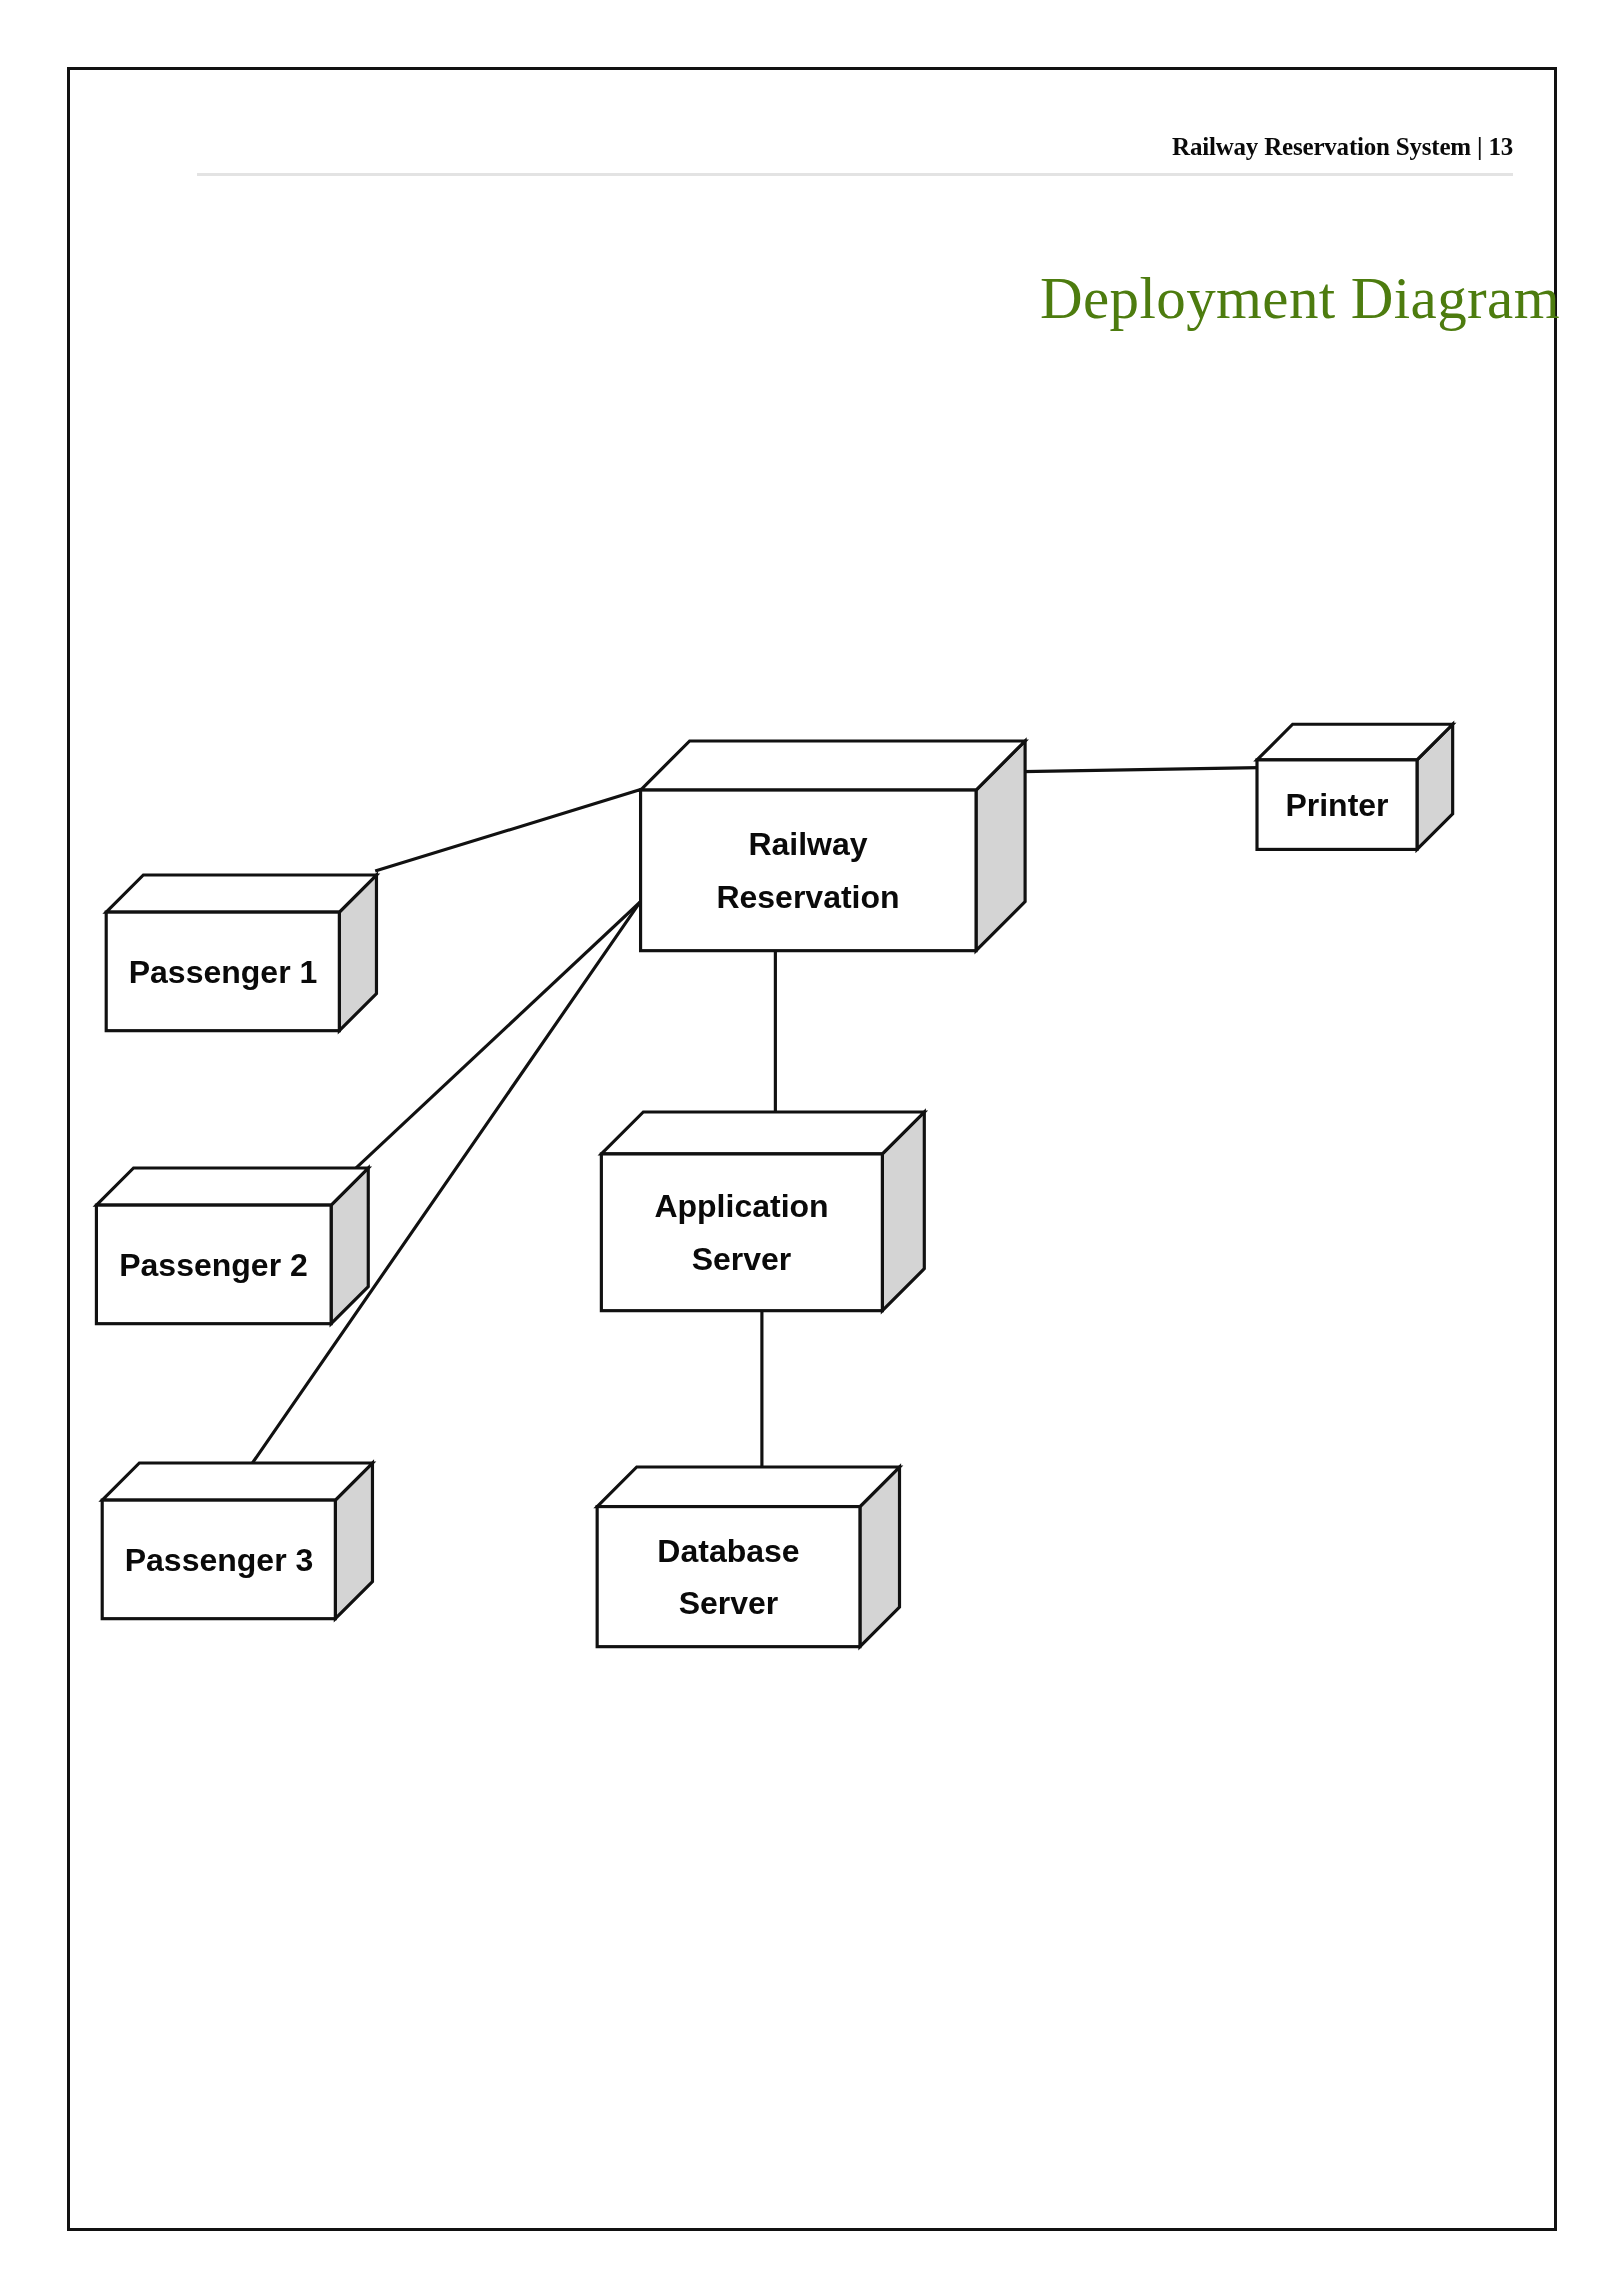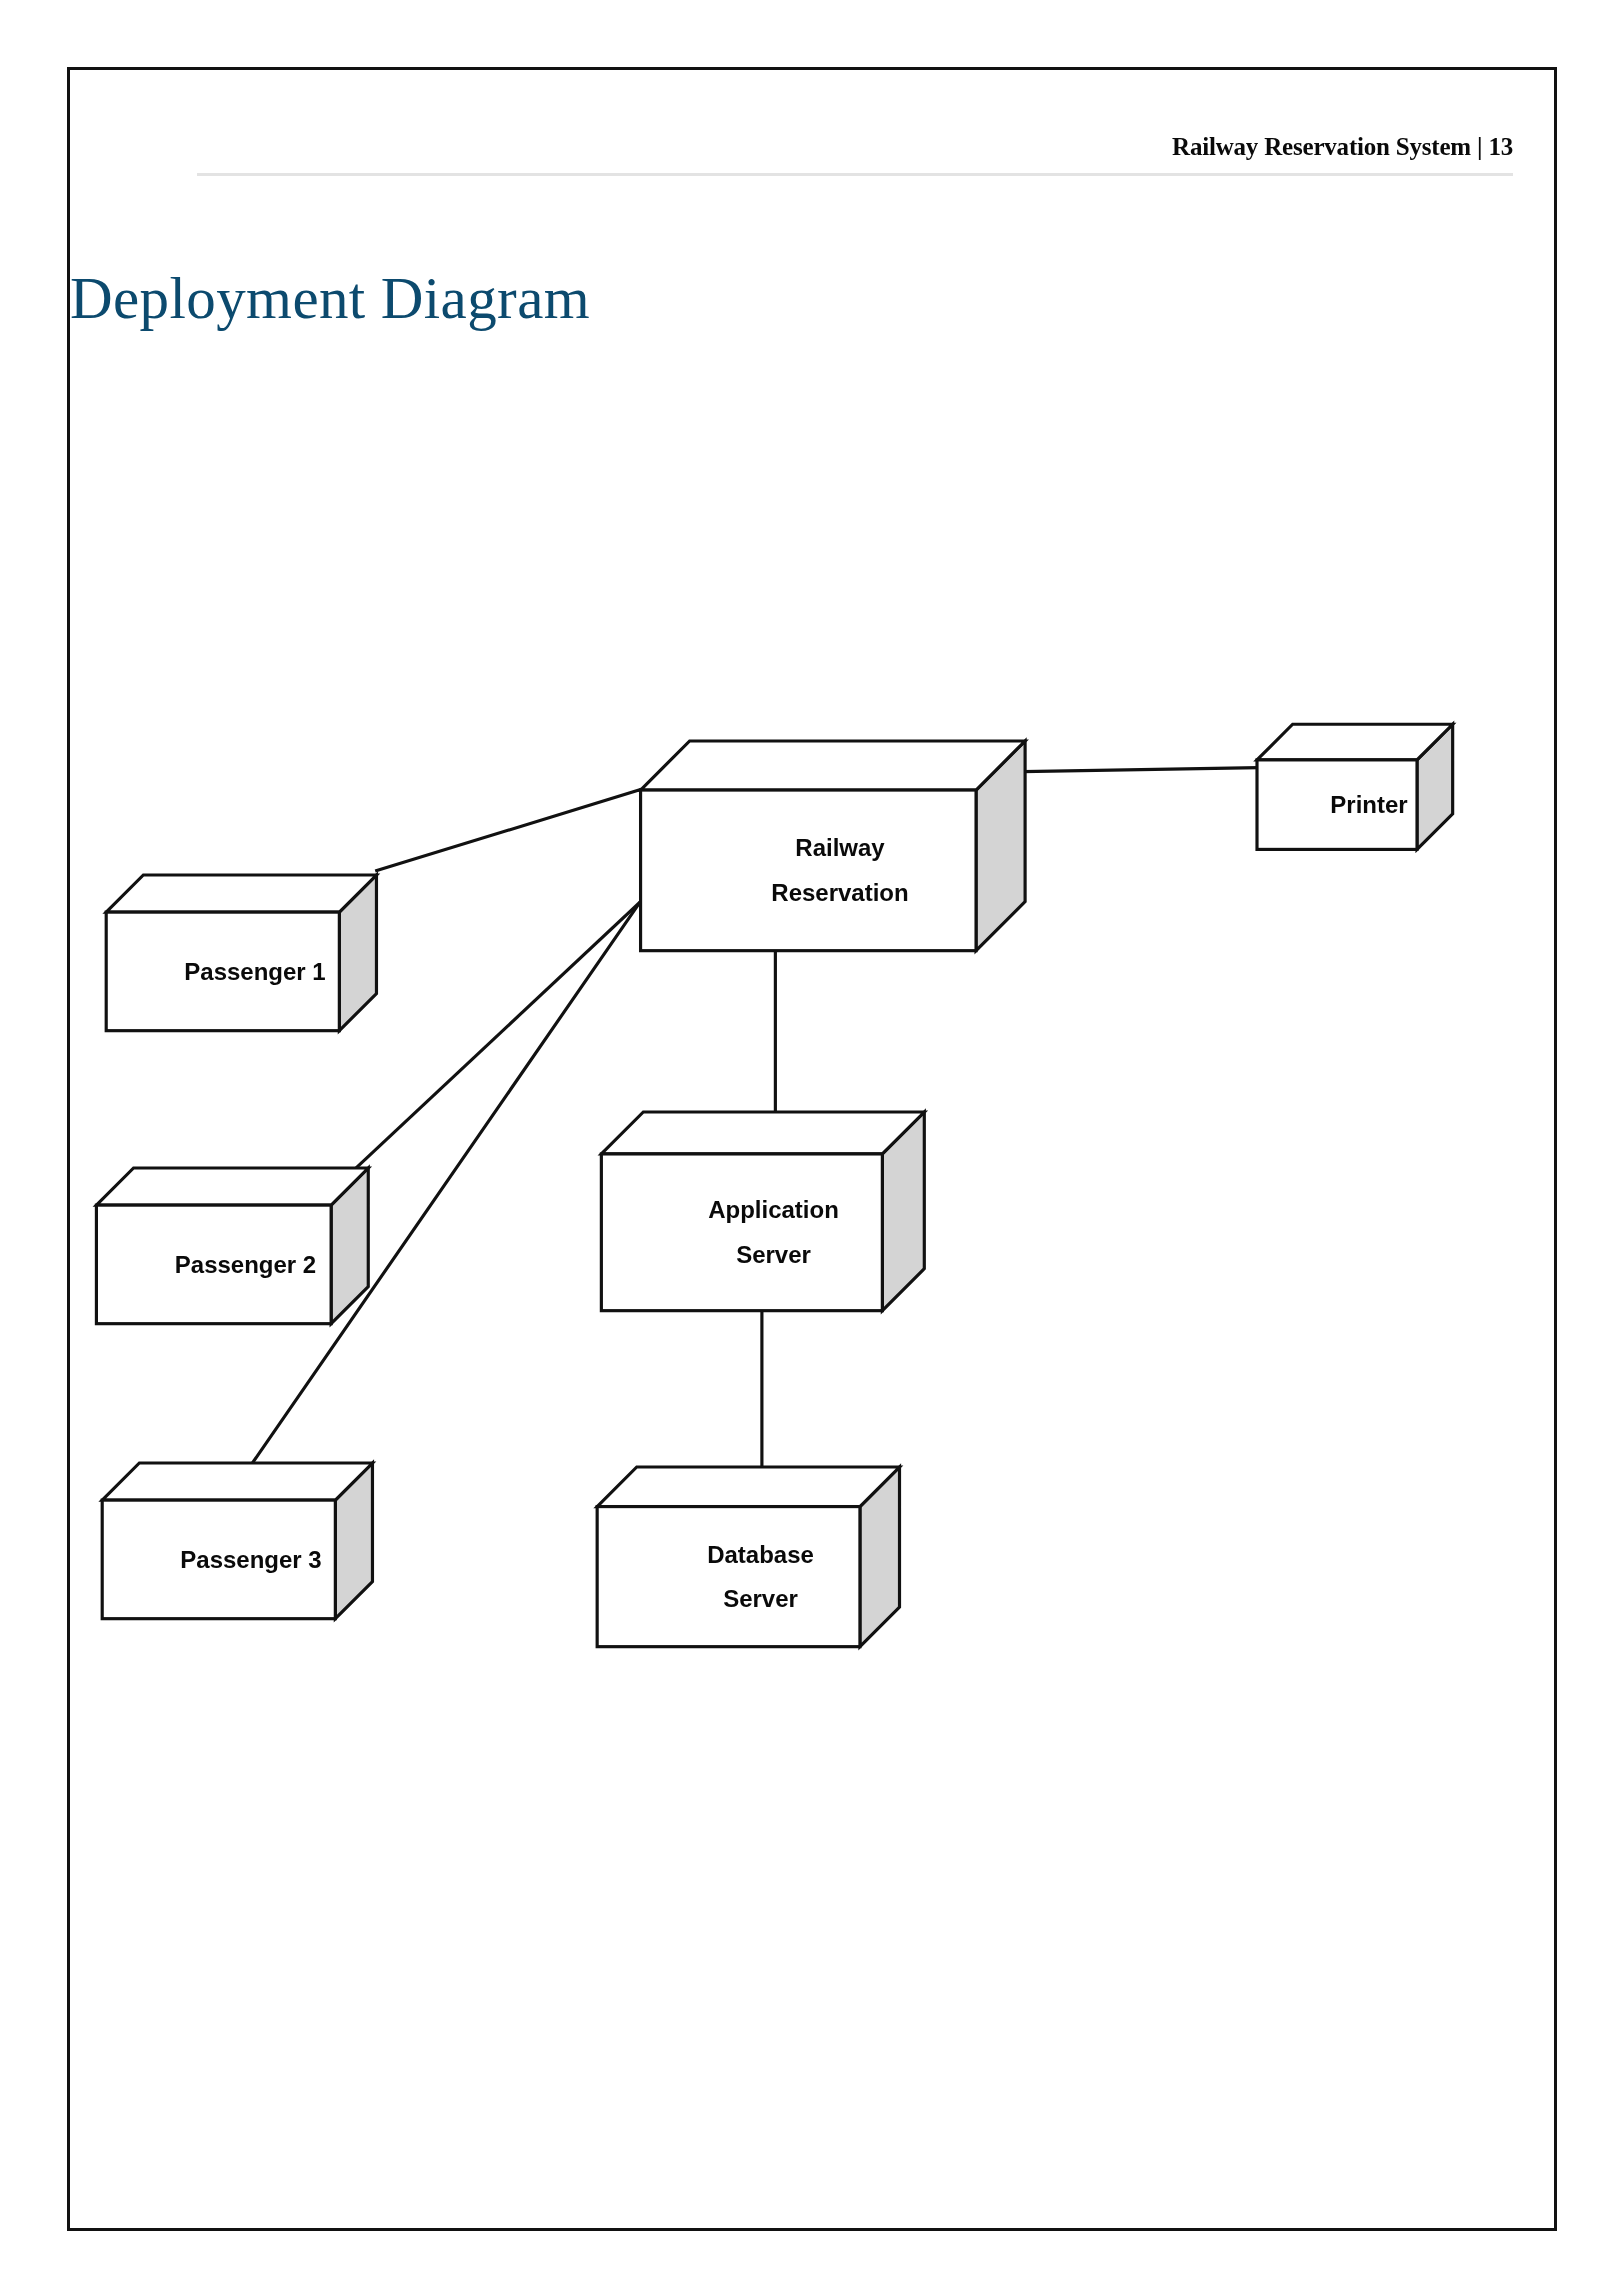--- a/index.html
+++ b/index.html
@@ -54,25 +54,25 @@
     height: 3.2px;
     background: #e3e3e3;
   }
 
   
   #doc-title {
     position: absolute;
     left: 0;
     top: 194px;
     width: 1490px;
-    text-align: left;
+    text-align: right;
     font-family: "Liberation Serif", serif;
     font-size: 59px;
     font-weight: 400;
-    color: #0c4a6e;
+    color: #4d7c0f;
     letter-spacing: 0.4px;
   }
 
   
   #diagram-canvas {
     position: absolute;
     left: 0;
     top: 0;
     width: 1490px;
     height: 2164px;
@@ -98,25 +98,24 @@
   }
   .node .node-label {
     position: absolute;
     display: flex;
     flex-direction: column;
     align-items: center;
     justify-content: center;
     text-align: center;
     font-family: "Liberation Sans", sans-serif;
     font-weight: bold;
-    font-size: 24px;
+    font-size: 32px;
     color: #0a0a0a;
     line-height: 1.0;
     white-space: nowrap;
-    margin-left: 32px;
   }
   .node .node-label .line2 {
     margin-top: 20.6px;
     text-align: right;
   }
 </style>
 </head>
 <body>
 
 <div id="page-frame">

